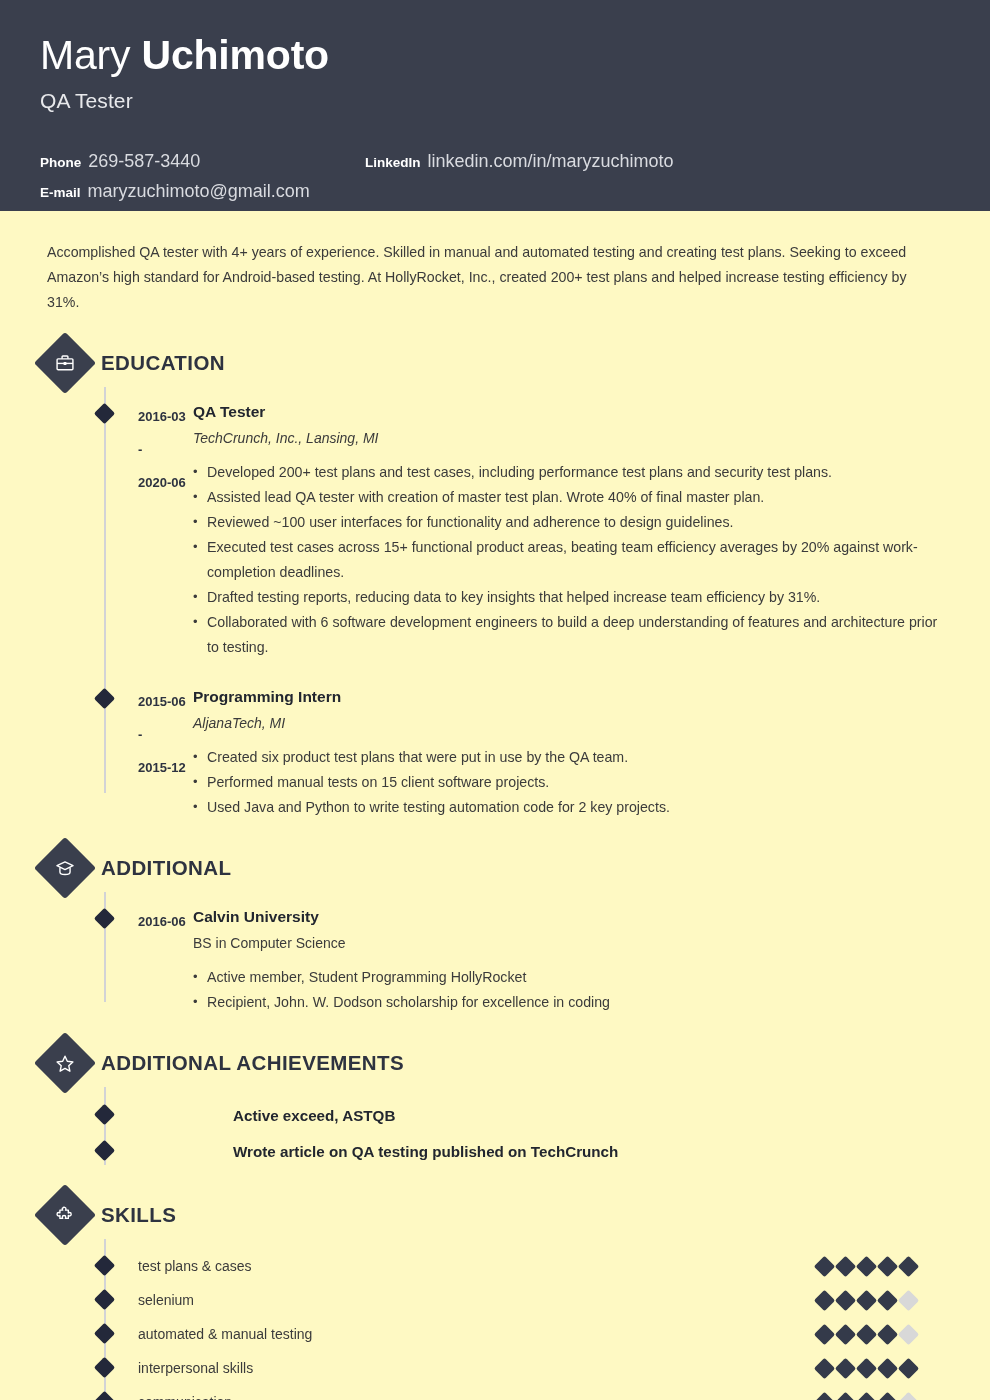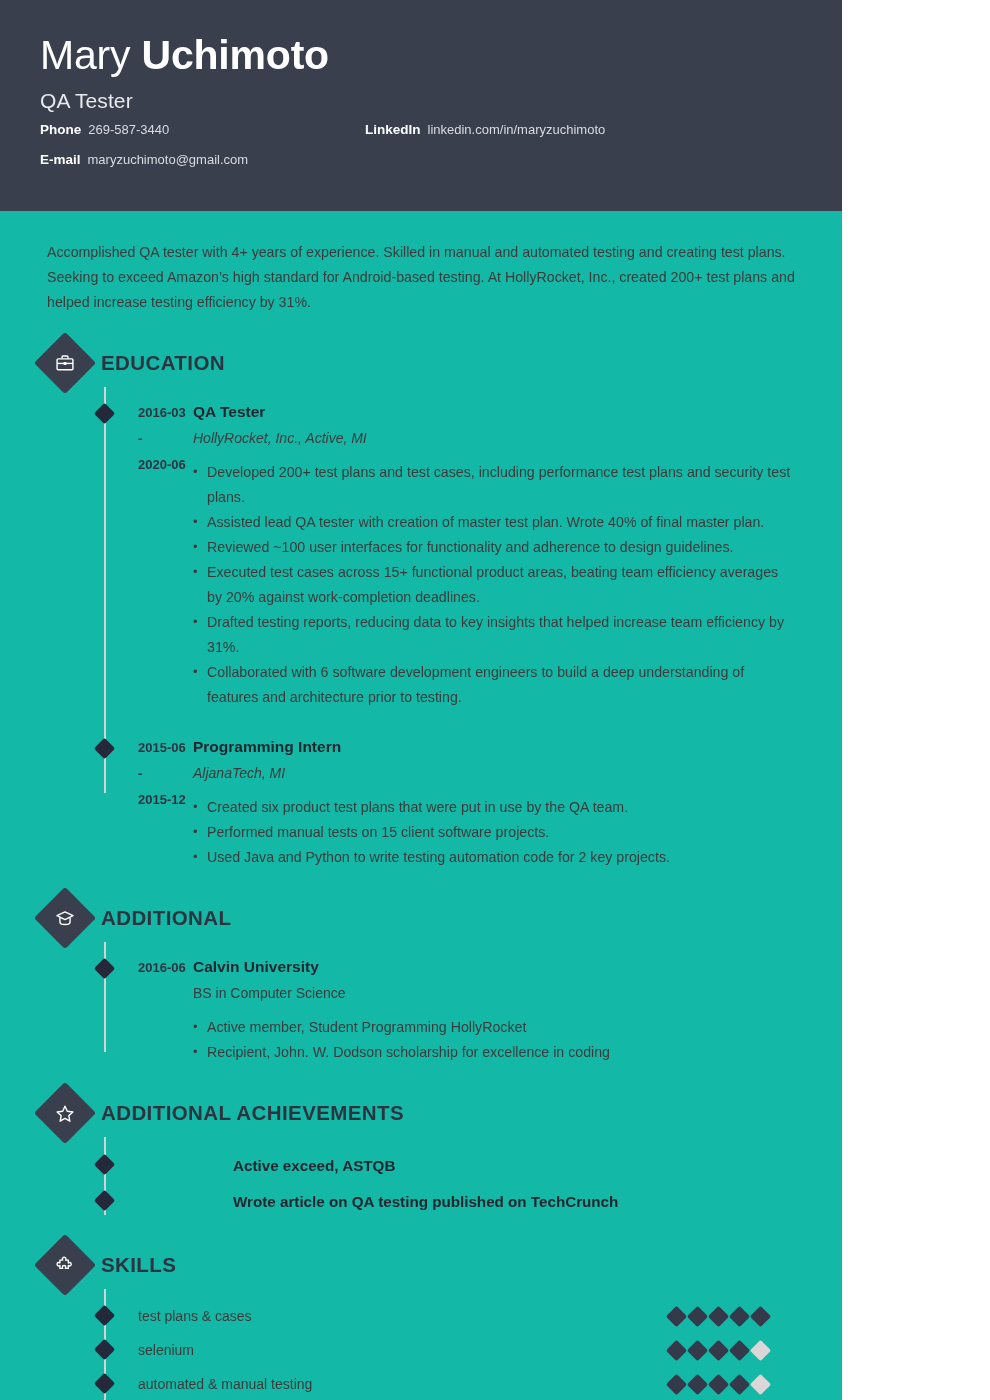--- a/index.html
+++ b/index.html
@@ -6,23 +6,23 @@
 
   html, body {
     width: 990px;
     height: 1400px;
     background: #ffffff;
     font-family: "Liberation Sans", sans-serif;
   }
 
   .page {
     position: relative;
-    width: 842px;
+    width: 990px;
     height: 1400px;
-    background: #14b8a6;
+    background: #fef9c3;
     overflow: hidden;
   }
 
   
   .header {
     background: #3a3f4d;
     height: 211px;
     padding: 34px 40px 0 40px;
     position: relative;
   }
@@ -39,21 +39,21 @@
 
   .job-title {
     margin-top: 12px;
     font-size: 21px;
     font-weight: 400;
     color: #e8e9ec;
     letter-spacing: 0.1px;
   }
 
   .contact-grid {
-    margin-top: 9px;
+    margin-top: 38px;
     position: relative;
     width: 100%;
   }
   .contact-row {
     display: flex;
     align-items: baseline;
     margin-bottom: 11px;
     height: 19px;
   }
   .contact-cell {
@@ -62,21 +62,21 @@
     white-space: nowrap;
   }
   .contact-cell.col1 { width: 325px; flex: 0 0 325px; }
   .contact-label {
     font-size: 13.5px;
     font-weight: 700;
     color: #ffffff;
     margin-right: 7px;
   }
   .contact-value {
-    font-size: 13px;
+    font-size: 18px;
     font-weight: 400;
     color: #d9dbe0;
   }
 
   
   .body-area {
     padding: 0 36px 0 40px;
     position: relative;
   }
 
@@ -152,21 +152,21 @@
     border-radius: 2px;
     z-index: 2;
   }
   .entry-date {
     width: 153px;
     flex: 0 0 153px;
     padding-left: 98px;
     font-size: 13px;
     font-weight: 700;
     color: #2e3340;
-    line-height: 26px;
+    line-height: 33px;
     padding-top: 1px;
   }
   .entry-main {
     flex: 1;
     padding-right: 10px;
   }
   .entry-title {
     font-size: 15.5px;
     font-weight: 700;
     color: #22262f;
@@ -298,21 +298,21 @@
       </div>
 
       <div class="entry" style="margin-top:10px;">
         <span class="entry-bullet"></span>
         <div class="entry-date">
           <div>2016-03 -</div>
           <div>2020-06</div>
         </div>
         <div class="entry-main">
           <div class="entry-title">QA Tester</div>
-          <div class="entry-sub">HollyRocket, Inc., Active, MI</div>
+          <div class="entry-sub">TechCrunch, Inc., Lansing, MI</div>
           <ul class="bullets">
             <li>Developed 200+ test plans and test cases, including performance test plans and security test plans.</li>
             <li>Assisted lead QA tester with creation of master test plan. Wrote 40% of final master plan.</li>
             <li>Reviewed ~100 user interfaces for functionality and adherence to design guidelines.</li>
             <li>Executed test cases across 15+ functional product areas, beating team efficiency averages by 20% against work-completion deadlines.</li>
             <li>Drafted testing reports, reducing data to key insights that helped increase team efficiency by 31%.</li>
             <li>Collaborated with 6 software development engineers to build a deep understanding of features and architecture prior to testing.</li>
           </ul>
         </div>
       </div>

